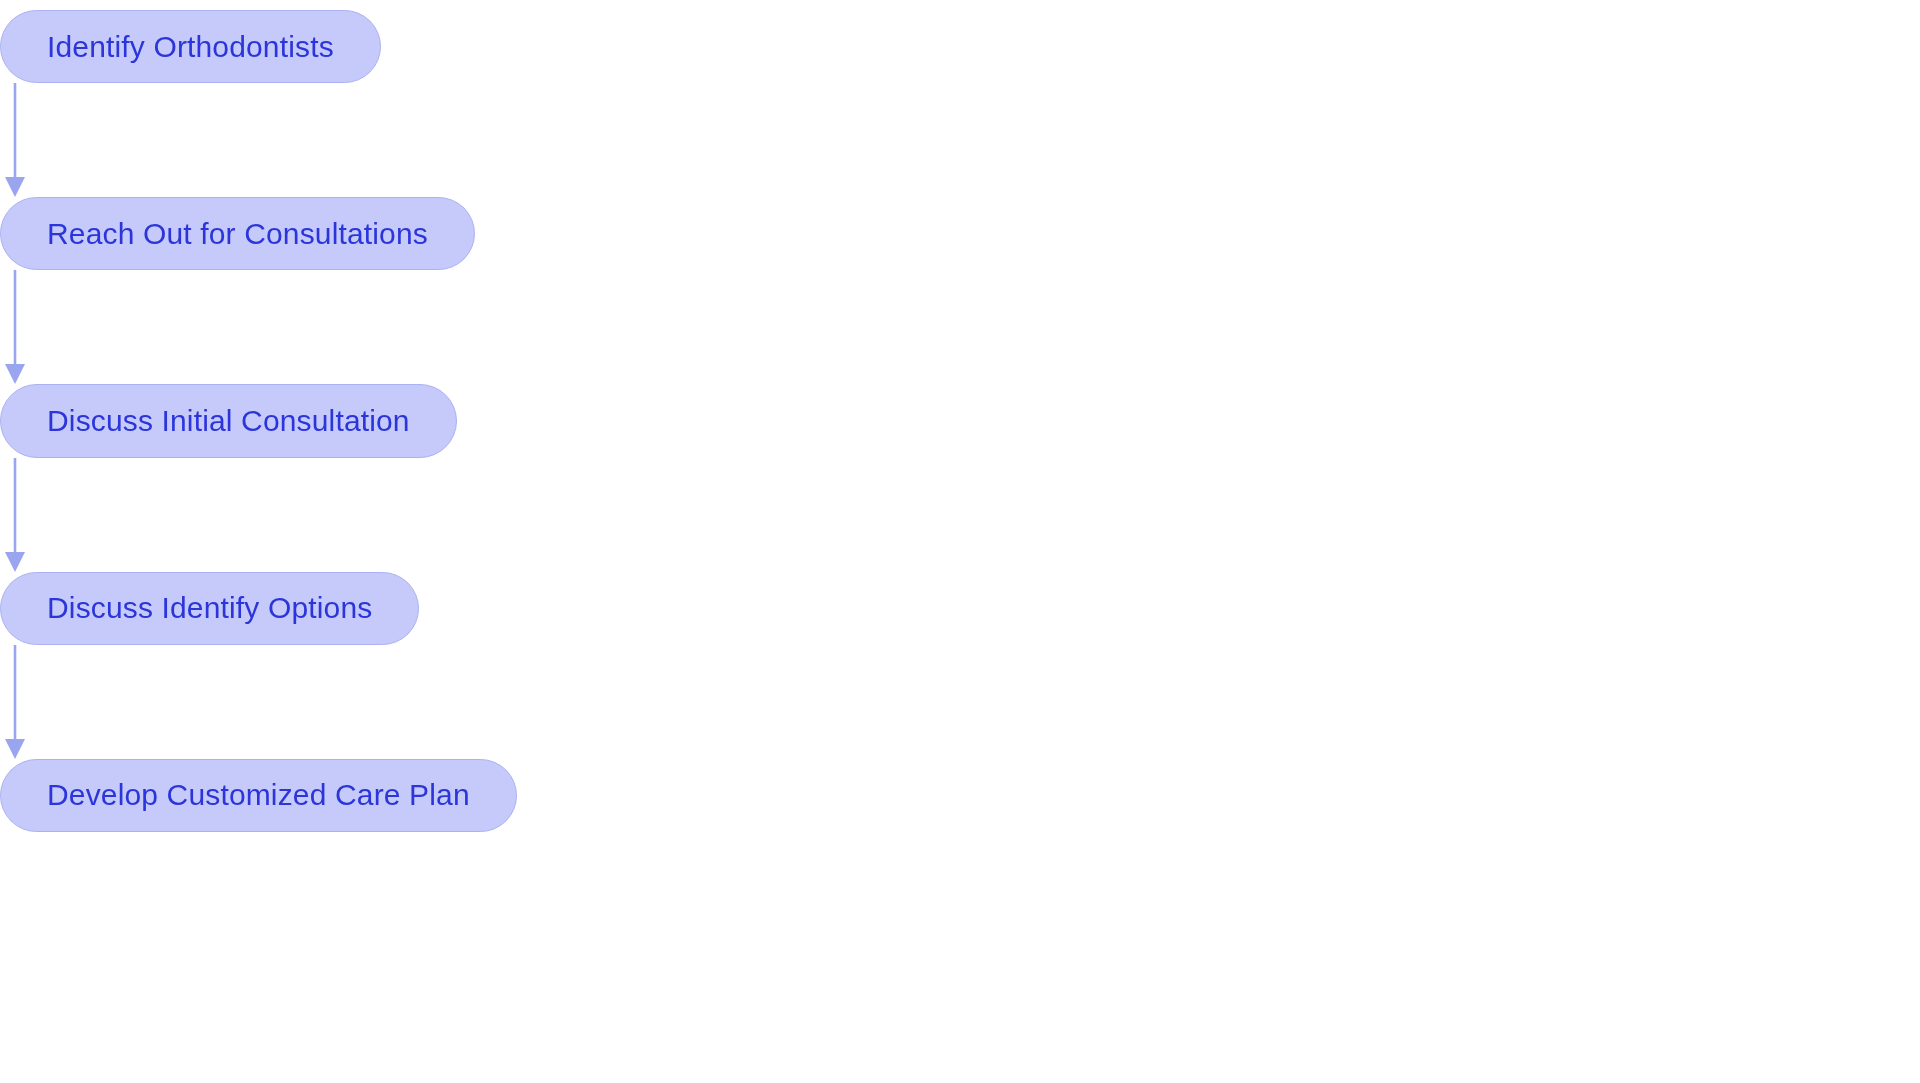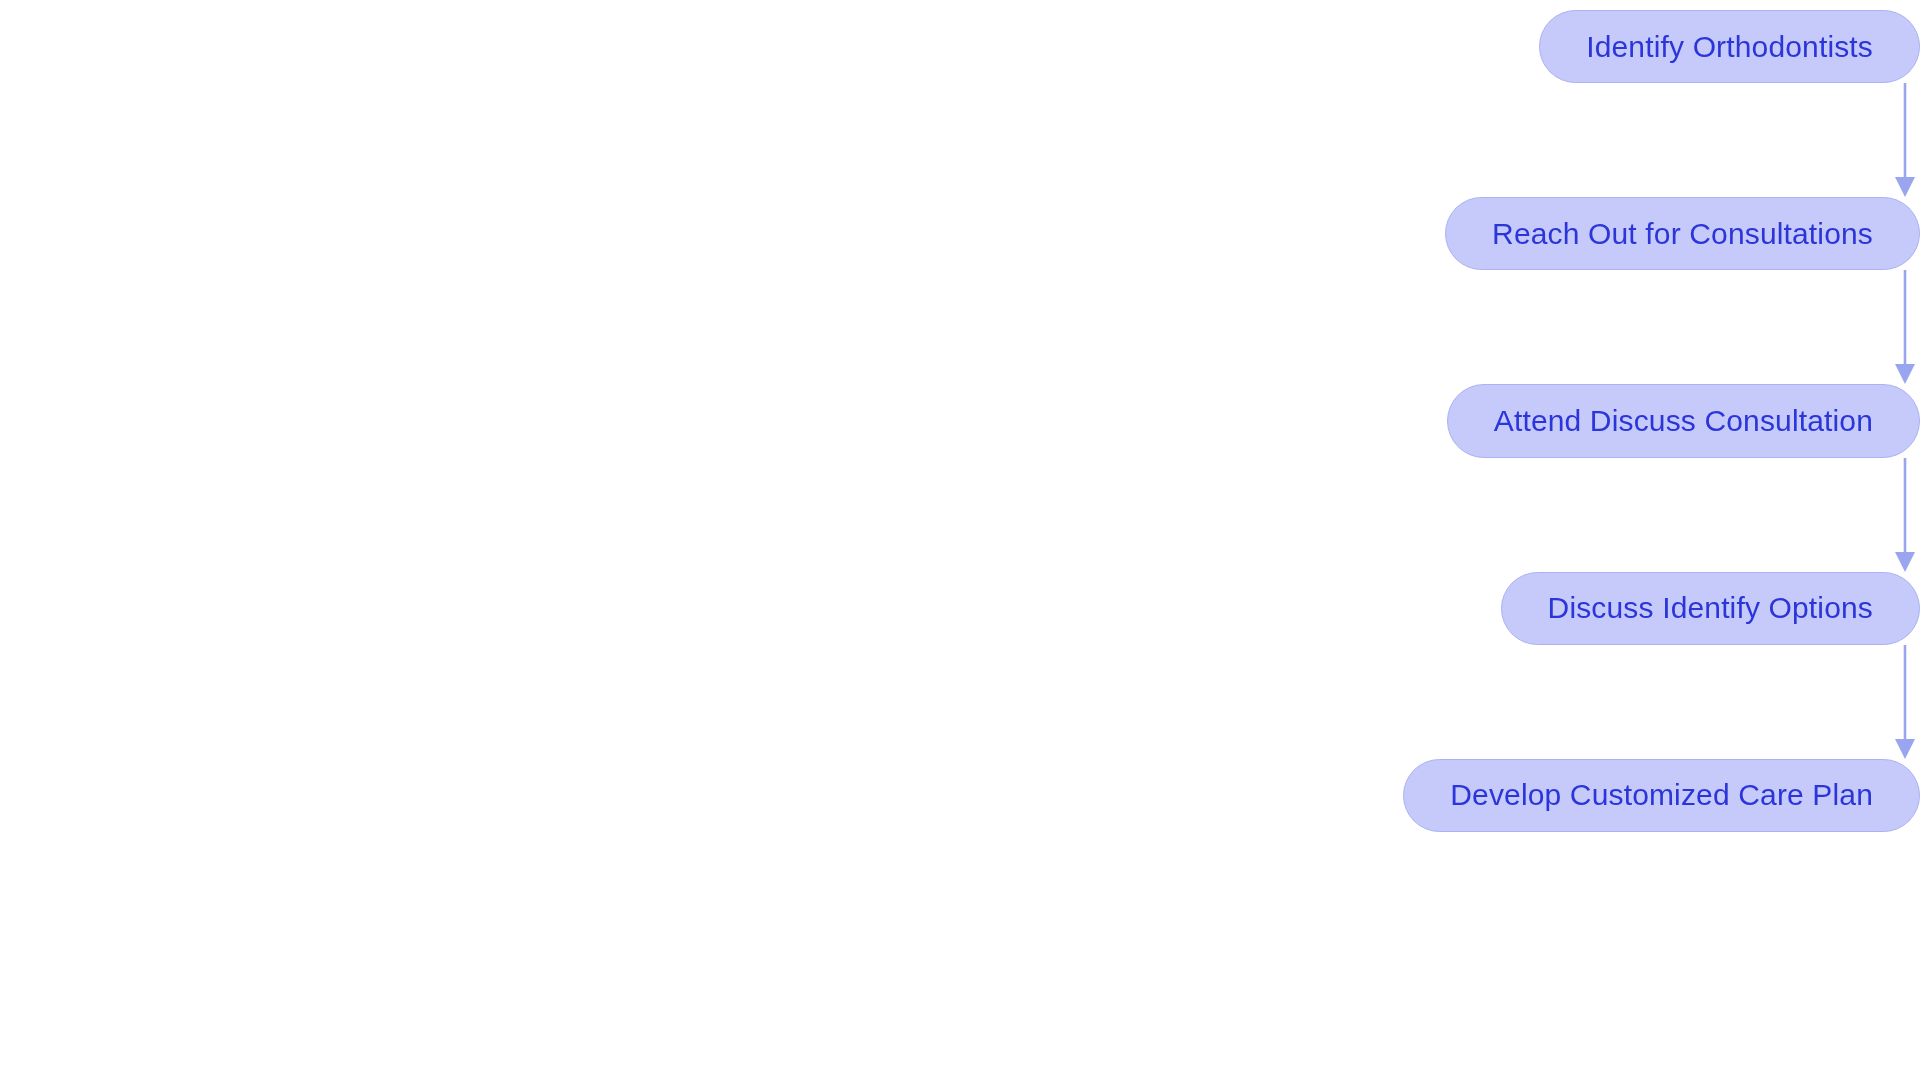--- a/index.html
+++ b/index.html
@@ -21,21 +21,21 @@
     background: #ffffff;
   }
   .flow-column {
     position: absolute;
     left: 0;
     top: 0;
     width: 1920px;
     height: 832px;
     display: flex;
     flex-direction: column;
-    align-items: flex-end;
+    align-items: flex-start;
   }
   .node {
     box-sizing: border-box;
     height: 118px;
     border-radius: 59px;
     background: #c5cafa;
     border: 1.4px solid #aab2f2;
     display: flex;
     align-items: center;
     justify-content: center;
@@ -89,21 +89,21 @@
     </div>
 
     <div class="connector">
       <svg viewBox="0 0 30 114" xmlns="http://www.w3.org/2000/svg" aria-hidden="true">
         <line x1="15" y1="0" x2="15" y2="95" stroke="#9aa5ef" stroke-width="2.6"></line>
         <polygon points="5,94 25,94 15,114" fill="#9aa5ef"></polygon>
       </svg>
     </div>
 
     <div class="node node-3">
-      <span class="node-label">Attend Discuss Consultation</span>
+      <span class="node-label">Discuss Initial Consultation</span>
     </div>
 
     <div class="connector">
       <svg viewBox="0 0 30 114" xmlns="http://www.w3.org/2000/svg" aria-hidden="true">
         <line x1="15" y1="0" x2="15" y2="95" stroke="#9aa5ef" stroke-width="2.6"></line>
         <polygon points="5,94 25,94 15,114" fill="#9aa5ef"></polygon>
       </svg>
     </div>
 
     <div class="node node-4">

